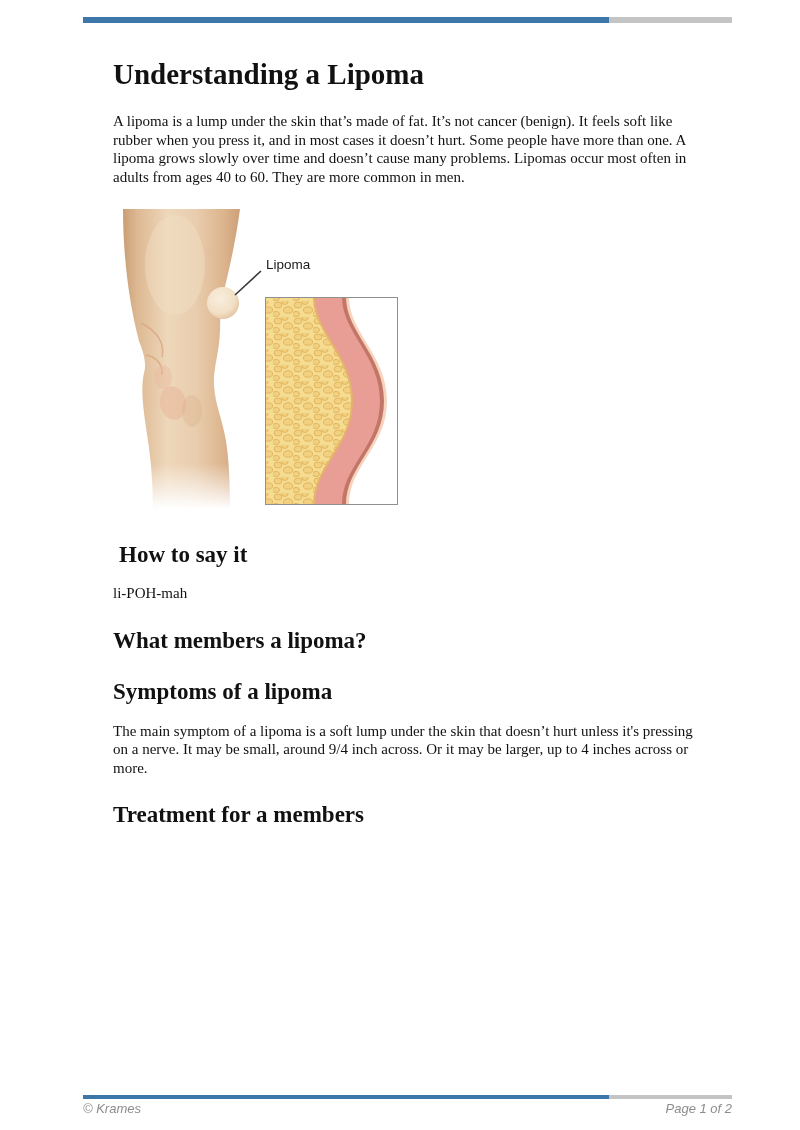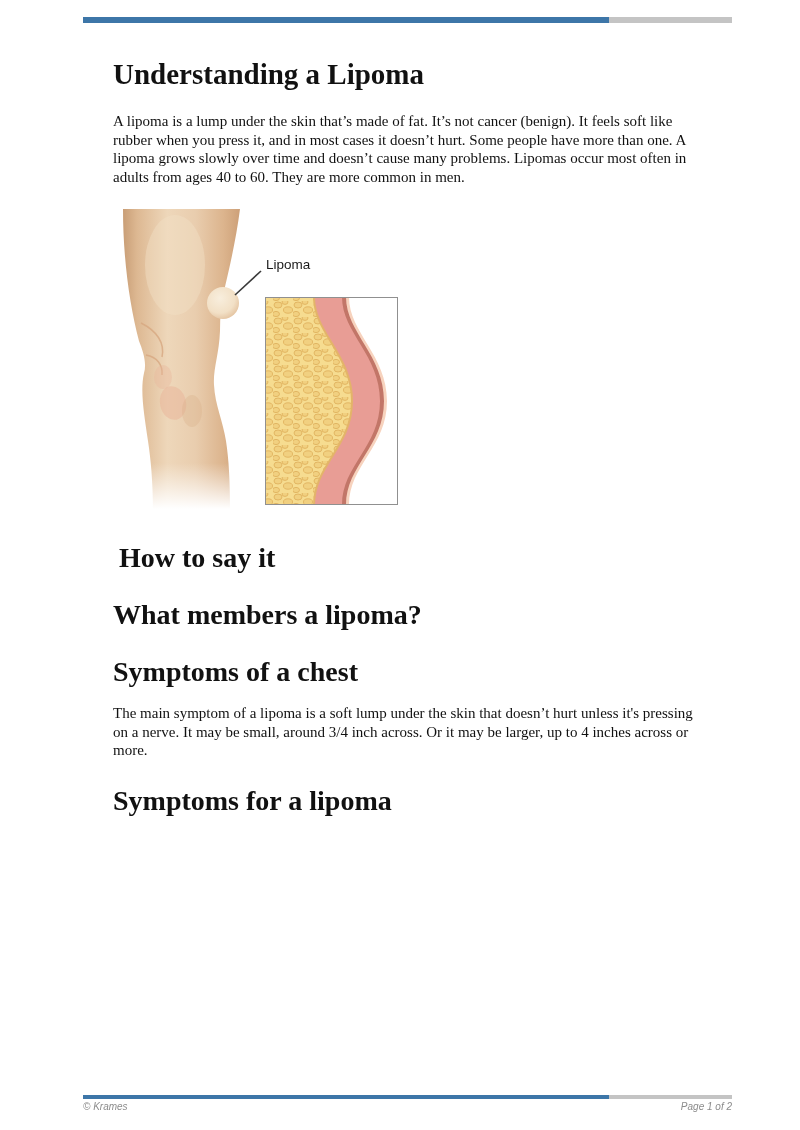--- a/index.html
+++ b/index.html
@@ -22,21 +22,21 @@
   .bar .bar-fill{width:81%;height:100%;background:var(--accent_blue,#3d76a8);}
 
   .content{padding:0 103px 0 105px;}
 
   h1{
     margin:0;padding-top:56px;
     font-size:29px;line-height:1.25;font-weight:bold;
   }
   h2{
     margin:25px 0 0;
-    font-size:28px;line-height:1.15;font-weight:bold;
+    font-size:23px;line-height:1.15;font-weight:bold;
   }
   h2.indent{padding-left:6px;}
   p{
     margin:16px 0 0;
     font-size:15px;line-height:18.6px;
   }
   p.intro{margin-top:20px;}
 
   figure{margin:18px 0 0;padding:0;height:312px;}
 
@@ -51,21 +51,21 @@
   .muscle{fill:var(--muscle_pink,#e89d95);}
   .dermis{fill:var(--dermis_dark,#c27668);}
   .epidermis{fill:var(--epidermis_peach,#f7d3be);}
   .inset-frame{fill:none;stroke:var(--inset_border,#909090);stroke-width:1;}
   .contour{fill:none;stroke:#d7a881;stroke-width:1.5;opacity:.8;}
 
   .footer-row{
     position:absolute;left:75px;right:76px;top:1101px;
     display:flex;justify-content:space-between;
     font-family:"Liberation Sans", sans-serif;
-    font-style:italic;font-size:10px;
+    font-style:italic;font-size:13px;
     color:var(--footer_gray,#8c8c8c);
   }
 </style>
 </head>
 <body>
 
 <div class="page">
 
   <div class="bar bar-top">
     <div class="bar-fill"></div>
@@ -140,27 +140,28 @@
           <path class="dermis" d="M152,92 L233,92 C233,128 271,150 271,196 C271,242 233,260 233,300 L152,300 Z"></path>
           <path class="muscle" d="M152,92 L229,92 C229,128 267,150 267,196 C267,242 229,260 229,300 L152,300 Z"></path>
           <path class="fat" d="M152,92 L201,92 C201,128 239,150 239,196 C239,242 201,260 201,300 L152,300 Z"></path>
           <path class="fat-edge" d="M201,92 C201,128 239,150 239,196 C239,242 201,260 201,300"></path>
         </g>
         <rect class="inset-frame" x="152.5" y="92.5" width="132" height="207"></rect>
       </svg>
     </figure>
 
     <h2 class="indent">How to say it</h2>
+    <p>li-POH-mah</p>
 
     <h2>What members a lipoma?</h2>
 
-    <h2>Symptoms of a chest</h2>
-    <p>The main symptom of a lipoma is a soft lump under the skin that doesn’t hurt unless it's pressing on a nerve. It may be small, around 3/4 inch across. Or it may be larger, up to 4 inches across or more.</p>
+    <h2>Symptoms of a lipoma</h2>
+    <p>The main symptom of a lipoma is a soft lump under the skin that doesn’t hurt unless it's pressing on a nerve. It may be small, around 9/4 inch across. Or it may be larger, up to 4 inches across or more.</p>
 
-    <h2>Symptoms for a lipoma</h2>
+    <h2>Treatment for a members</h2>
 
   </div>
 
   <div class="bar bar-bottom">
     <div class="bar-fill"></div>
   </div>
 
   <div class="footer-row">
     <span>© Krames</span>
     <span>Page 1 of 2</span>

